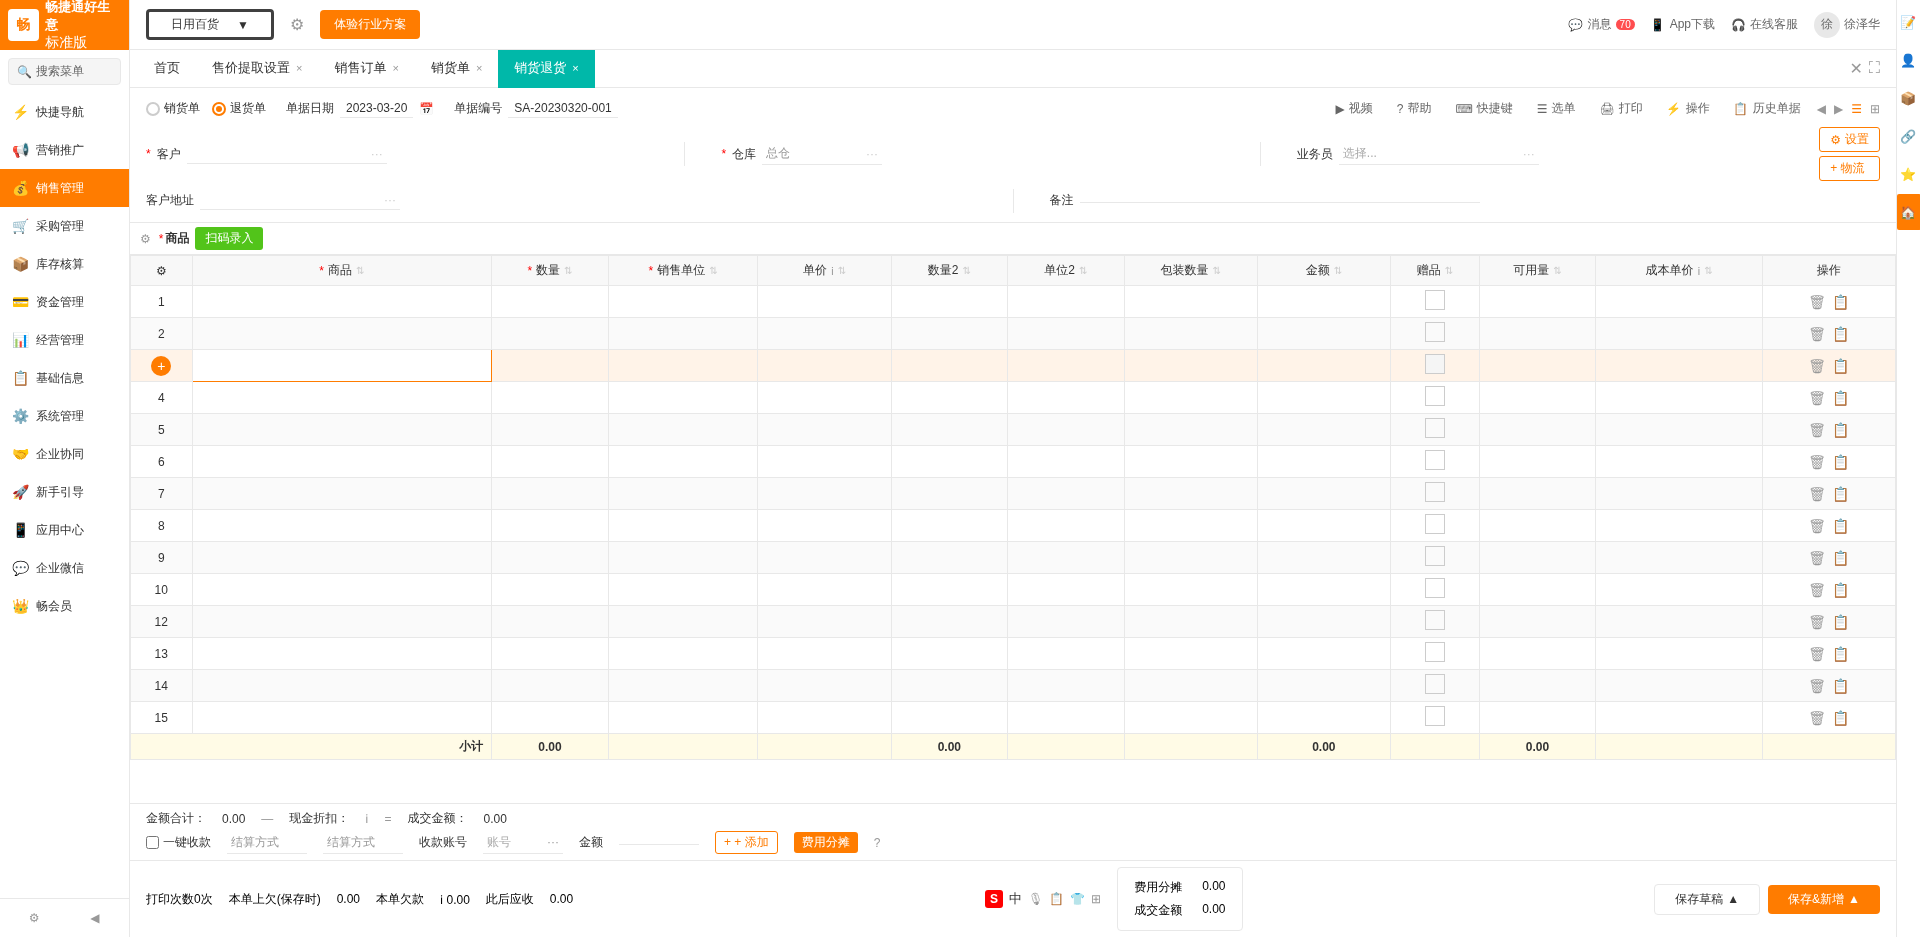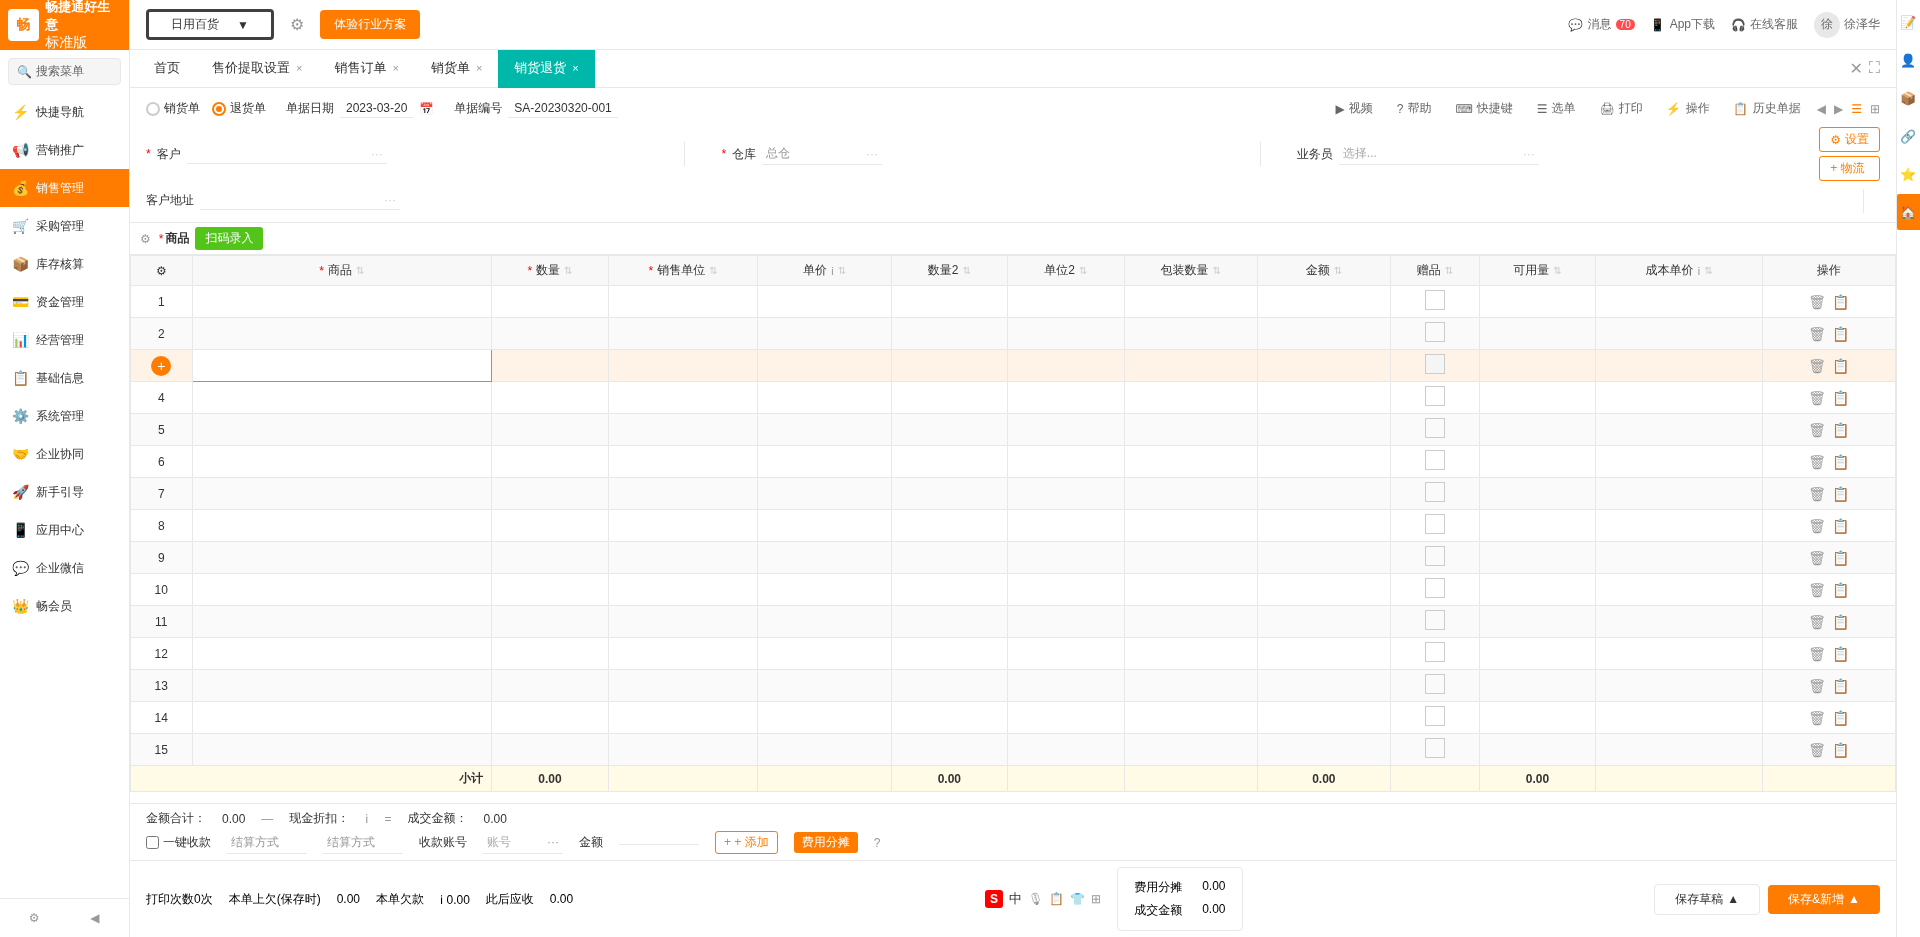--- a/index.html
+++ b/index.html
@@ -354,20 +354,26 @@
         <div class="field-group">
           <label>客户地址</label>
           <div class="field-input" style="min-width:200px;">
             <span style="color:#aaa;"></span>
             <span class="field-dots">···</span>
           </div>
         </div>
 
         <div class="field-separator"></div>
 
+        <div class="field-group">
+          <label>备注</label>
+          <div class="field-input" style="min-width:400px;">
+            <span style="color:#aaa;"></span>
+          </div>
+        </div>
       </div>
     </div>
 
     <div class="table-area">
 
       <div style="display:flex;align-items:center;padding:4px 10px;background:#fff;border-bottom:1px solid #e8e8e8;">
         <span style="cursor:pointer;color:#999;margin-right:8px;">⚙</span>
         <span style="color:#f00;margin-right:2px;">*</span>
         <span style="font-weight:bold;color:#333;margin-right:6px;">商品</span>
         <button class="scan-btn">扫码录入</button>
@@ -553,35 +559,20 @@
       <td></td>
       <td></td>
       <td></td>
       <td><div class="checkbox-cell"></div></td>
       <td></td>
       <td></td>
       <td><span class="icon-btn">🗑</span><span class="icon-btn">📋</span></td>
     </tr>
               <tr>
       <td class="row-num">10</td>
-      <td></td>
-      <td></td>
-      <td></td>
-      <td></td>
-      <td></td>
-      <td></td>
-      <td></td>
-      <td></td>
-      <td><div class="checkbox-cell"></div></td>
-      <td></td>
-      <td></td>
-      <td><span class="icon-btn">🗑</span><span class="icon-btn">📋</span></td>
-    </tr>
-              <tr>
-      <td class="row-num">11</td>
       <td></td>
       <td></td>
       <td></td>
       <td></td>
       <td></td>
       <td></td>
       <td></td>
       <td></td>
       <td><div class="checkbox-cell"></div></td>
       <td></td>

